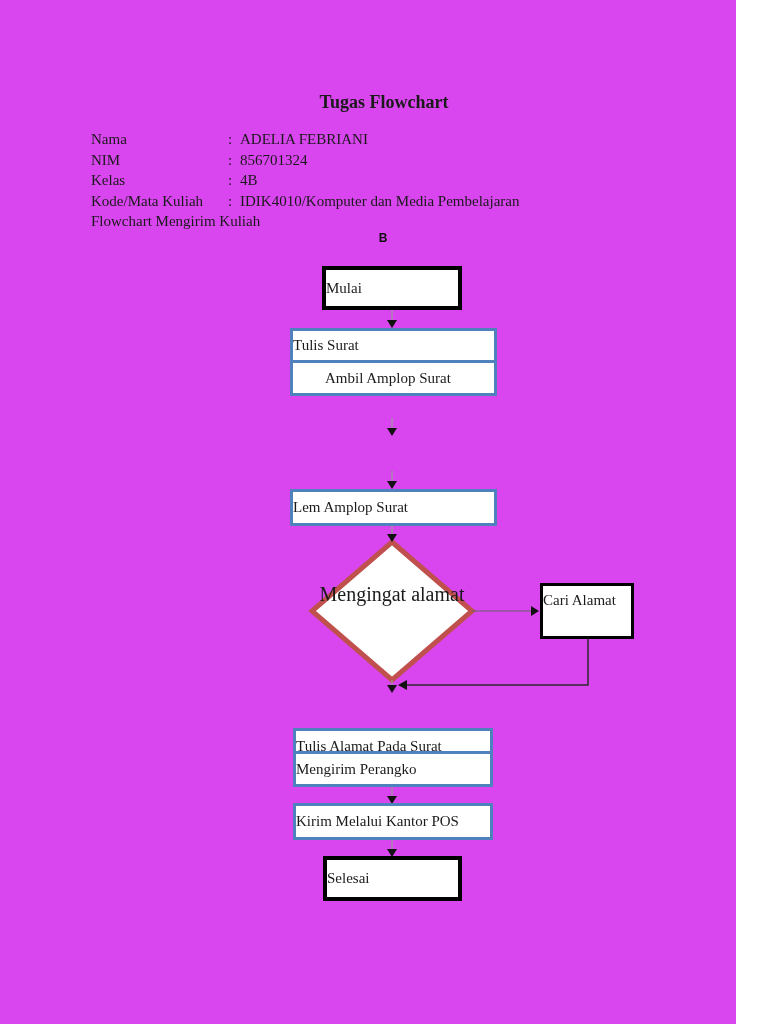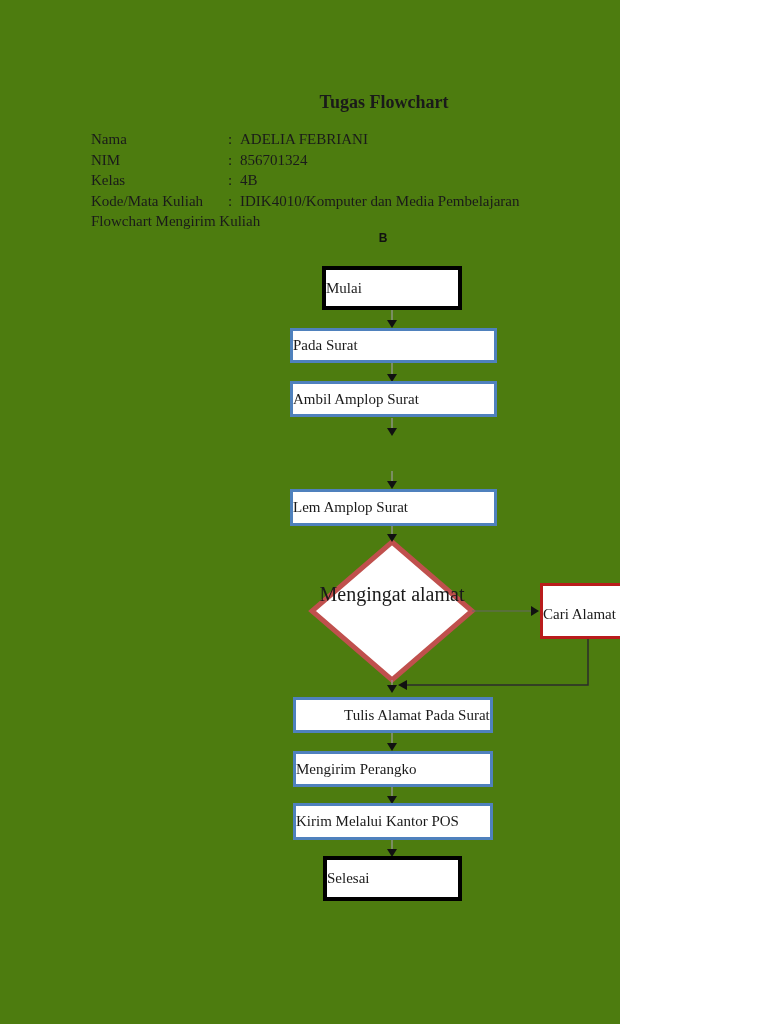--- a/index.html
+++ b/index.html
@@ -2,23 +2,23 @@
 <html><head>
 <meta charset="utf-8">
 <style>
   html, body {
     margin: 0;
     padding: 0;
     background: #ffffff;
   }
   .page {
     position: relative;
-    width: 620px;
+    width: 736px;
     height: 1024px;
-    background: #4d7c0f;
+    background: #d946ef;
     font-family: "Liberation Serif", "DejaVu Serif", serif;
     color: #1a1a1a;
     overflow: hidden;
   }
   .doc-title {
     position: absolute;
     top: 92px;
     left: 0;
     width: 768px;
     text-align: center;
@@ -59,38 +59,38 @@
     box-sizing: border-box;
     display: flex;
     align-items: center;
     justify-content: flex-start;
     text-align: center;
     font-size: 15px;
     background: #ffffff;
   }
   .terminator { border: 4px solid #000000; }
   .process    { border: 3px solid #4F81BD; }
-  .alt-box    { border: 3px solid #b91c1c; align-items: flex-start; padding-top: 20px; }
+  .alt-box    { border: 3px solid #000000; align-items: flex-start; padding-top: 6px; }
   .diamond-label {
     position: absolute;
     top: 583px;
     left: 312px;
     width: 160px;
     text-align: center;
     font-size: 20px;
     background: transparent;
   }
   
   .n-start   { left: 322px; top: 266px; width: 140px; height: 44px; }
   .n-write   { left: 290px; top: 328px; width: 207px; height: 35px; }
-  .n-take    { left: 290px; top: 381px; width: 207px; height: 36px; }
+  .n-take    { left: 290px; top: 360px; width: 207px; height: 36px; padding-left: 32px; }
   .n-insert  { left: 290px; top: 436px; width: 207px; height: 35px; }
   .n-seal    { left: 290px; top: 489px; width: 207px; height: 37px; }
   .n-find    { left: 540px; top: 583px; width: 94px;  height: 56px; }
-  .n-address { left: 293px; top: 697px; width: 200px; height: 36px; padding-left: 48px; }
+  .n-address { left: 293px; top: 728px; width: 200px; height: 36px; }
   .n-stamp   { left: 293px; top: 751px; width: 200px; height: 36px; }
   .n-send    { left: 293px; top: 803px; width: 200px; height: 37px; }
   .n-end     { left: 323px; top: 856px; width: 139px; height: 45px; }
 </style>
 </head>
 <body>
 
 <div class="page">
 
   <div class="doc-title">Tugas Flowchart</div>
@@ -153,21 +153,21 @@
       <polygon points="387,796 397,796 392,804"></polygon>
       <polygon points="387,849 397,849 392,857"></polygon>
     </g>
   </svg>
 
   <div class="node terminator n-start">
     <span>Mulai</span>
   </div>
 
   <div class="node process n-write">
-    <span>Pada Surat</span>
+    <span>Tulis Surat</span>
   </div>
 
   <div class="node process n-take">
     <span>Ambil Amplop Surat</span>
   </div>
 
 
   <div class="node process n-seal">
     <span>Lem Amplop Surat</span>
   </div>

